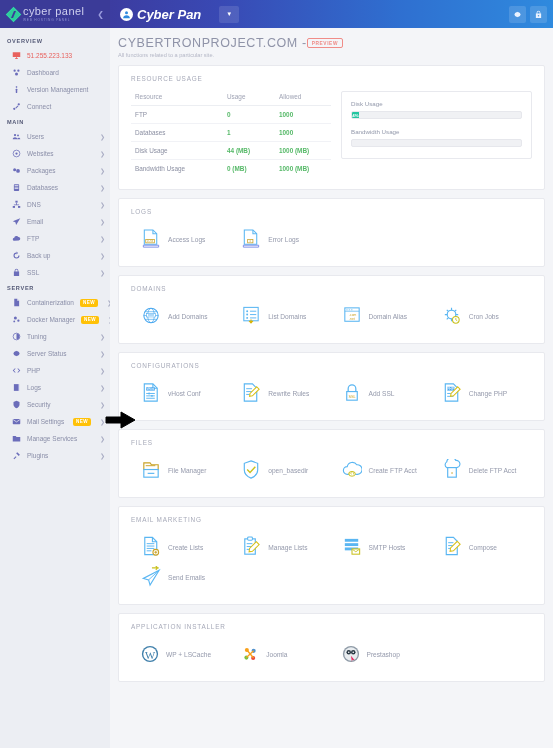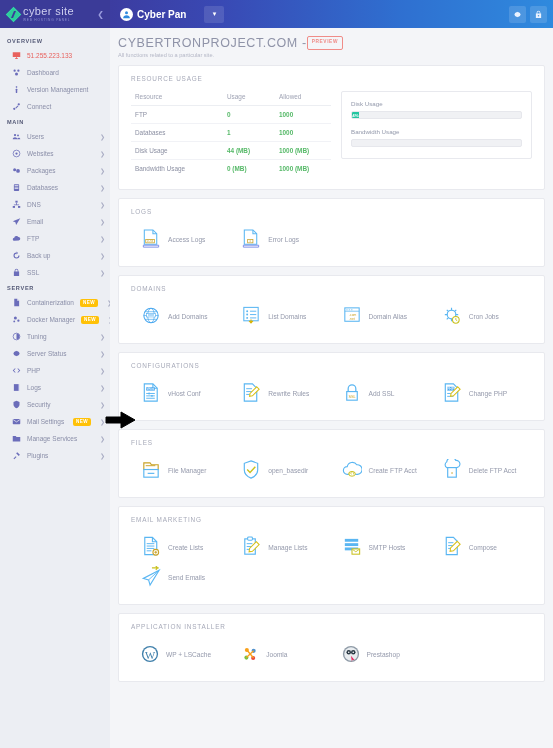--- a/index.html
+++ b/index.html
@@ -41,21 +41,21 @@
   .topbar-right {
     flex:1; background:linear-gradient(90deg,#3c3ca0 0%,#3949b4 25%, #2f6fd0 65%, #2f8ade 100%);
     display:flex; align-items:center; padding:0 6px;
   }
   .user-chip { display:flex; align-items:center; gap:4px; padding:0 4px; cursor:pointer; }
   .user-avatar {
     width:13px; height:13px; border-radius:50%; background:#fff;
     display:flex; align-items:center; justify-content:center;
   }
   .user-avatar svg { width:9px; height:9px; }
-  .user-name { color:#fff; font-size:10px; font-weight:bold; }
+  .user-name { color:#fff; font-size:13px; font-weight:bold;font-style:italic; }
   .chip-caret {
     margin-left:14px; width:20px; height:17px; border-radius:2px;
     background:rgba(255,255,255,.12); display:flex; align-items:center; justify-content:center;
     color:#fff; font-size:7px; cursor:pointer;
   }
   .topbar-spacer { flex:1; }
   .icon-btn {
     width:17px; height:17px; border-radius:2px; background:rgba(255,255,255,.14);
     display:flex; align-items:center; justify-content:center; margin-left:4px; cursor:pointer;
   }
@@ -78,21 +78,21 @@
   .side-item.active .side-label { color:#e8615d; }
   .side-item.active .side-ico svg { fill:#e8615d; }
   .side-caret { font-size:6px; color:#a9adc4; }
   .badge-new {
     background:#ffc107; color:#fff; font-size:4.6px; font-weight:bold;
     padding:1.5px 3px; border-radius:2px; letter-spacing:.4px; margin-right:3px;
   }
 
   
   .main { position:absolute; top:28px; left:110px; width:443px; height:720px; padding:8px 8px 0 8px; overflow:hidden; }
-  .page-title { font-size:12.5px; color:#8f93a8; letter-spacing:.6px; display:flex; }
+  .page-title { font-size:12.5px; color:#8f93a8; letter-spacing:.6px; display:flex; align-items:center; }
   .preview-badge {
     border:1px solid #f08c88; color:#ef8a86; font-size:4.8px; letter-spacing:.6px;
     padding:1.5px 4px; border-radius:2px; font-weight:bold;
   }
   .page-sub { font-size:5.6px; color:#b4b7c6; margin-top:2px; margin-bottom:7px; }
 
   .card {
     background:#fff; border:1px solid #e8e9ee; border-radius:2px;
     margin-bottom:8px; padding:9px 12px 12px 12px;
   }
@@ -150,21 +150,21 @@
 </style>
 </head>
 <body>
 
 <div id="app">
 
   <div class="topbar">
     <div class="brand-box">
       <div class="brand-logo"></div>
       <div class="brand-text">
-        <span class="brand-name">cyber site</span>
+        <span class="brand-name">cyber panel</span>
         <span class="brand-sub">WEB HOSTING PANEL</span>
       </div>
       <span class="collapse-btn">❮</span>
     </div>
     <div class="topbar-right">
       <div class="user-chip">
         <span class="user-avatar">
           <svg viewBox="0 0 24 24">
               <circle cx="12" cy="7" r="4" fill="#2f8ade"></circle>
               <path d="M3 22c0-5 4-8 9-8s9 3 9 8z" fill="#2f8ade"></path>

